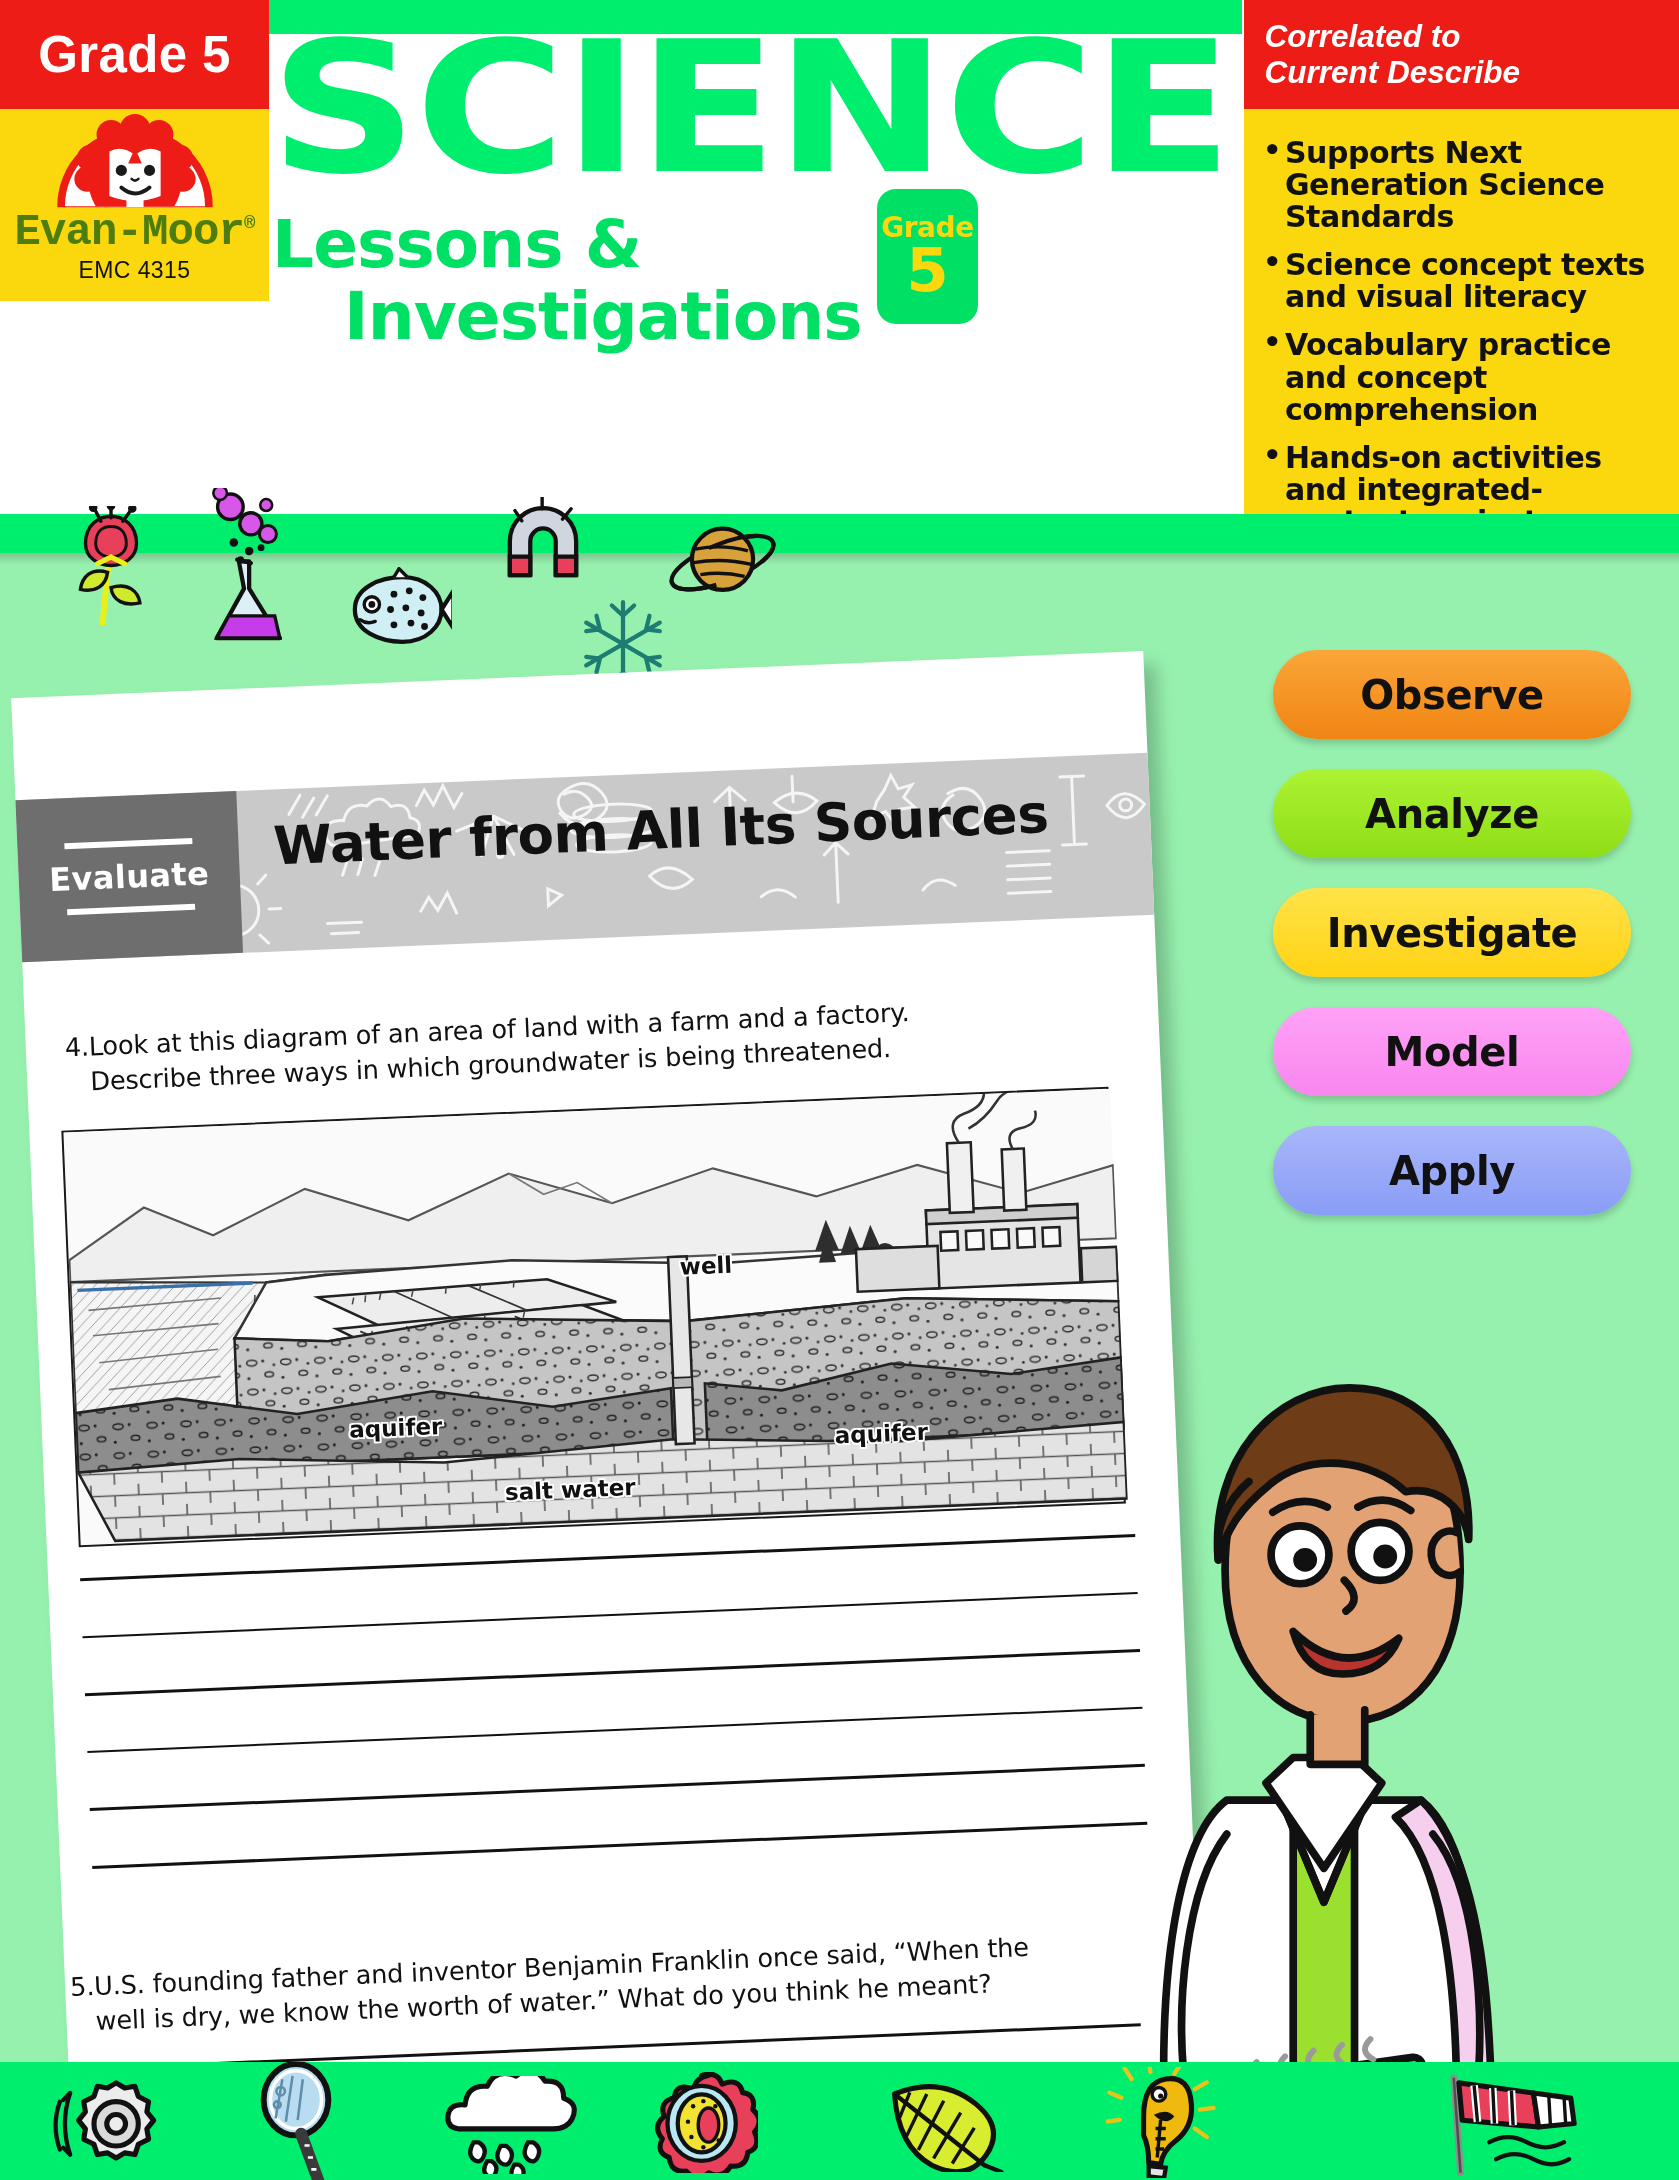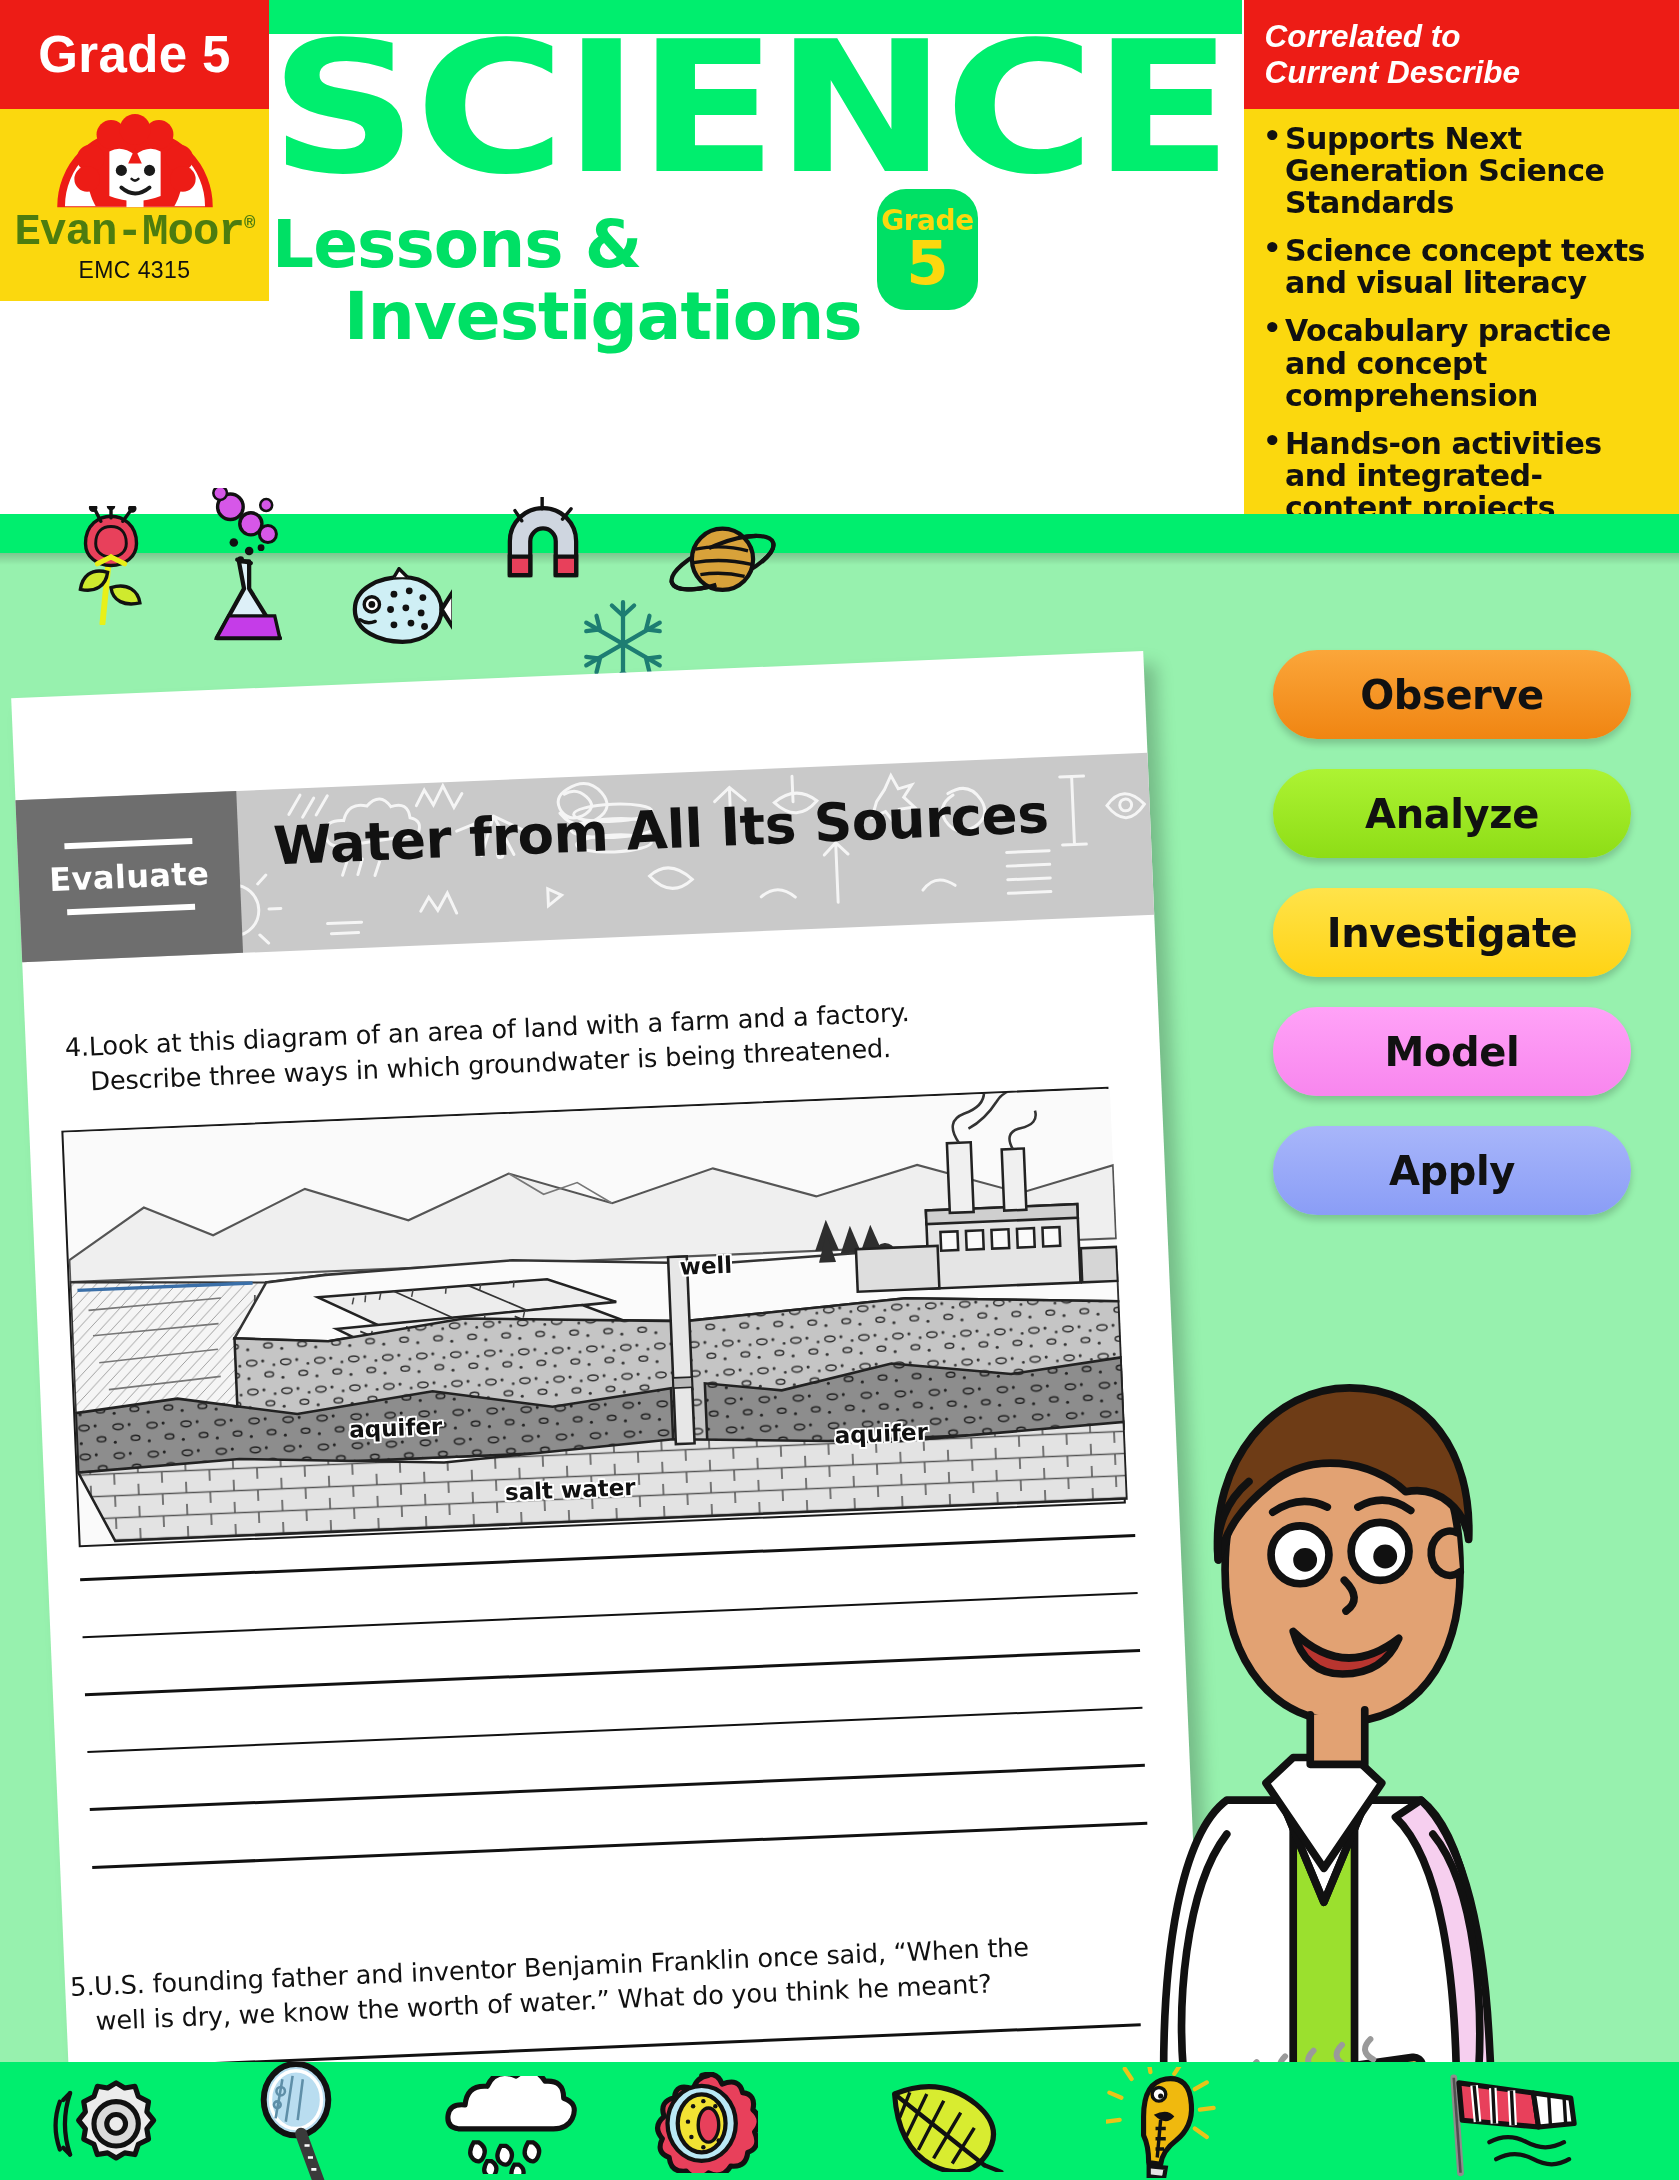--- a/index.html
+++ b/index.html
@@ -81,22 +81,22 @@
     color:#00E065;
     line-height:1.0;
     letter-spacing:-0.9px;
     white-space:nowrap;
   }
   .sub1 { font-size:66px; padding-left:3px; }
   .sub2 { font-size:66px; padding-left:75px; margin-top:6.8px; }
 
   .grade-badge {
     position:absolute; left:877px; top:189px;
-    width:101px; height:121px;
-    background:#00E065; border-radius:29px;
+    width:101px; height:135px;
+    background:#00E065; border-radius:19px;
     display:flex; flex-direction:column; align-items:center;
     justify-content:center; z-index:4;
   }
   .grade-badge .gb-word {
     color:#FBD80E; font-weight:bold; font-size:28px; line-height:1;
     font-family:"DejaVu Sans", sans-serif; letter-spacing:-0.4px;
   }
   .grade-badge .gb-num {
     color:#FBD80E; font-weight:bold; font-size:61px; line-height:.95;
     font-family:"DejaVu Sans", sans-serif; margin-top:-1.7px;
@@ -109,21 +109,21 @@
   }
   .std-red {
     width:436px; height:109px; background:#ED1C16;
     display:flex; flex-direction:column; justify-content:center;
     padding-left:20.4px;
   }
   .std-red div {
     color:#ffffff; font-style:italic; font-weight:bold;
     font-size:31.5px; line-height:1.12;
   }
-  .std-list { padding:13.6px 15.3px 0 19px; }
+  .std-list { padding:13.6px 15.3px 0 19px;margin-top:14px; }
   .std-list li {
     list-style:none; position:relative; padding-left:22px;
     font-size:30px; font-weight:bold; color:#111;
     line-height:1.08; margin-bottom:15.3px;
     font-family:"DejaVu Sans", sans-serif;
     letter-spacing:-0.5px;
   }
   .std-list li:before {
     content:"•"; position:absolute; left:0; top:-1.7px; font-size:29px;
   }

